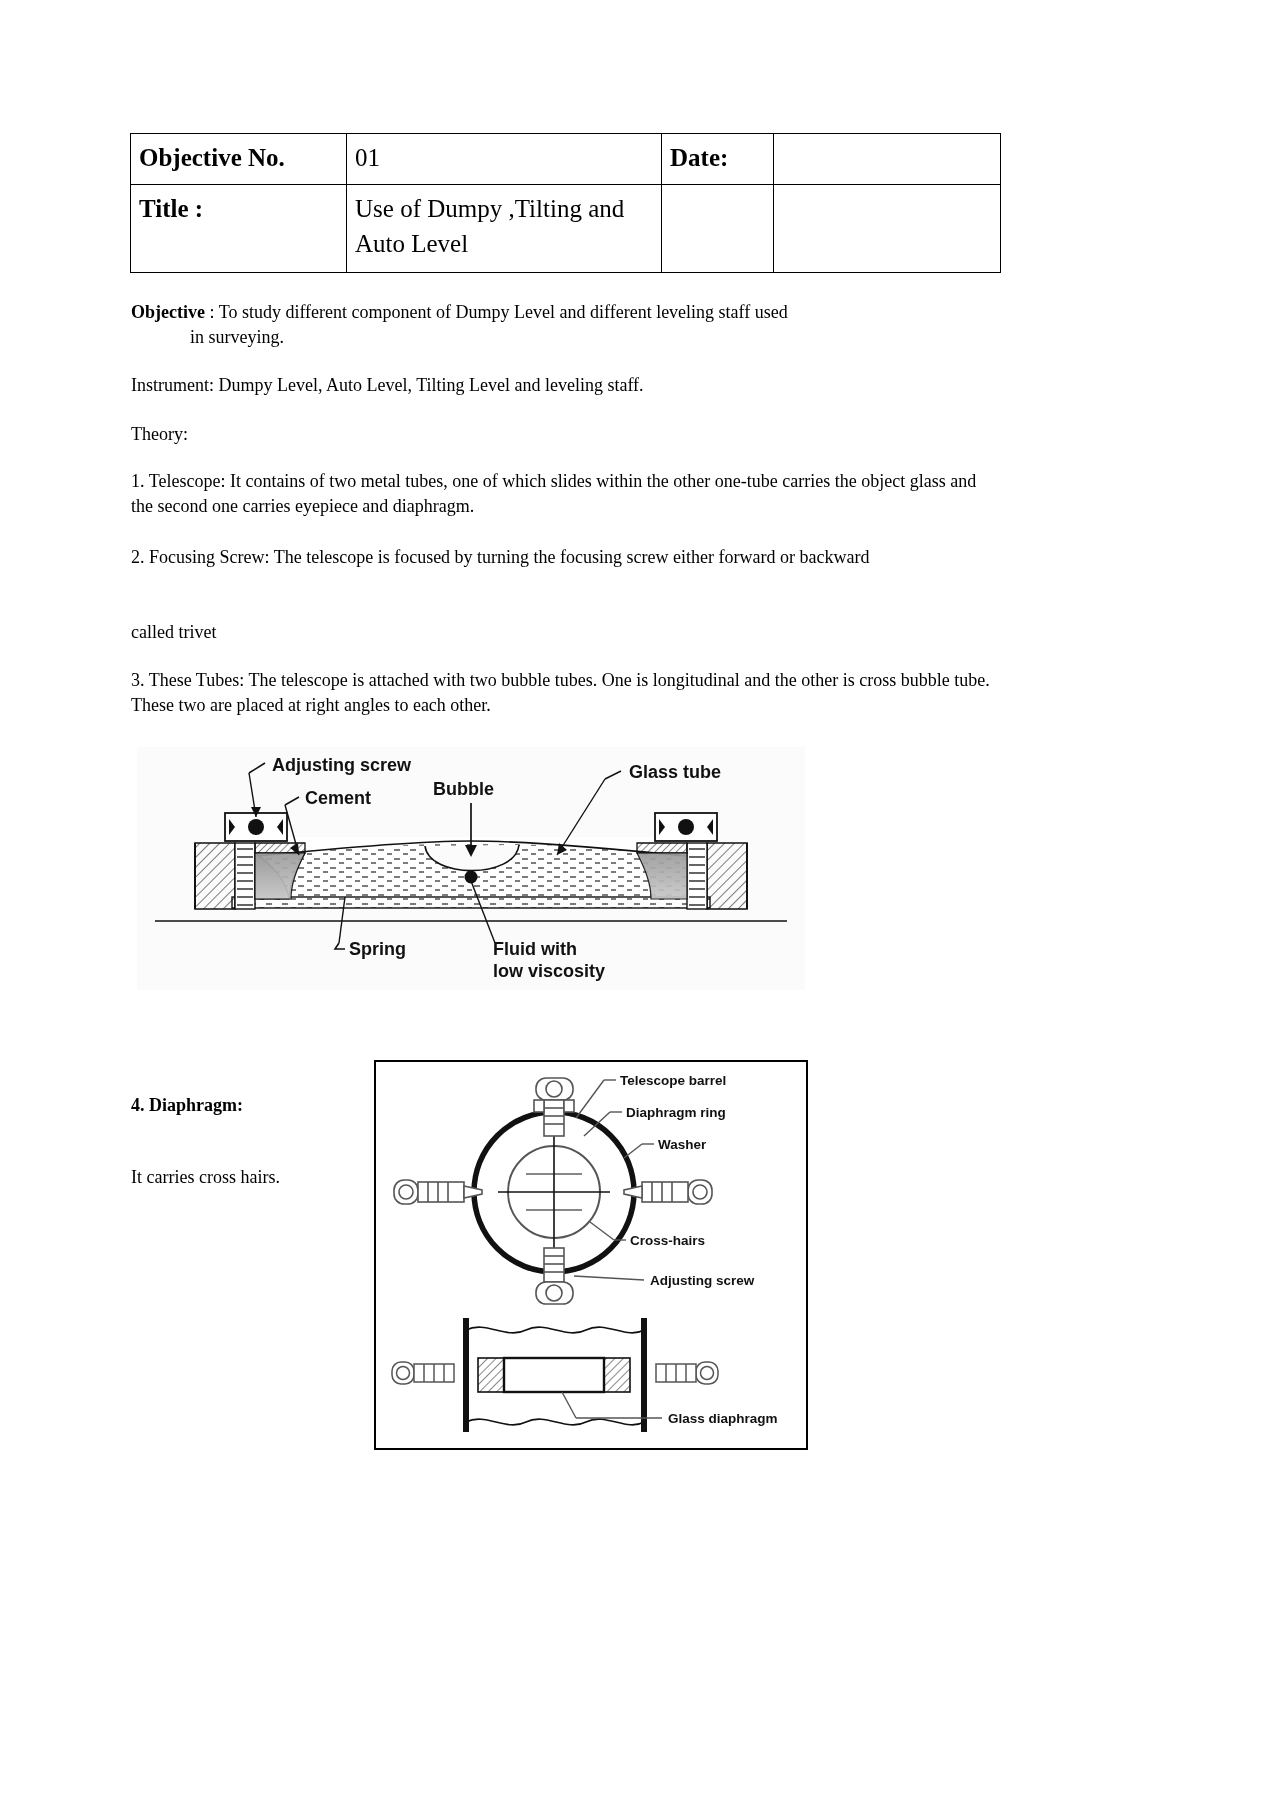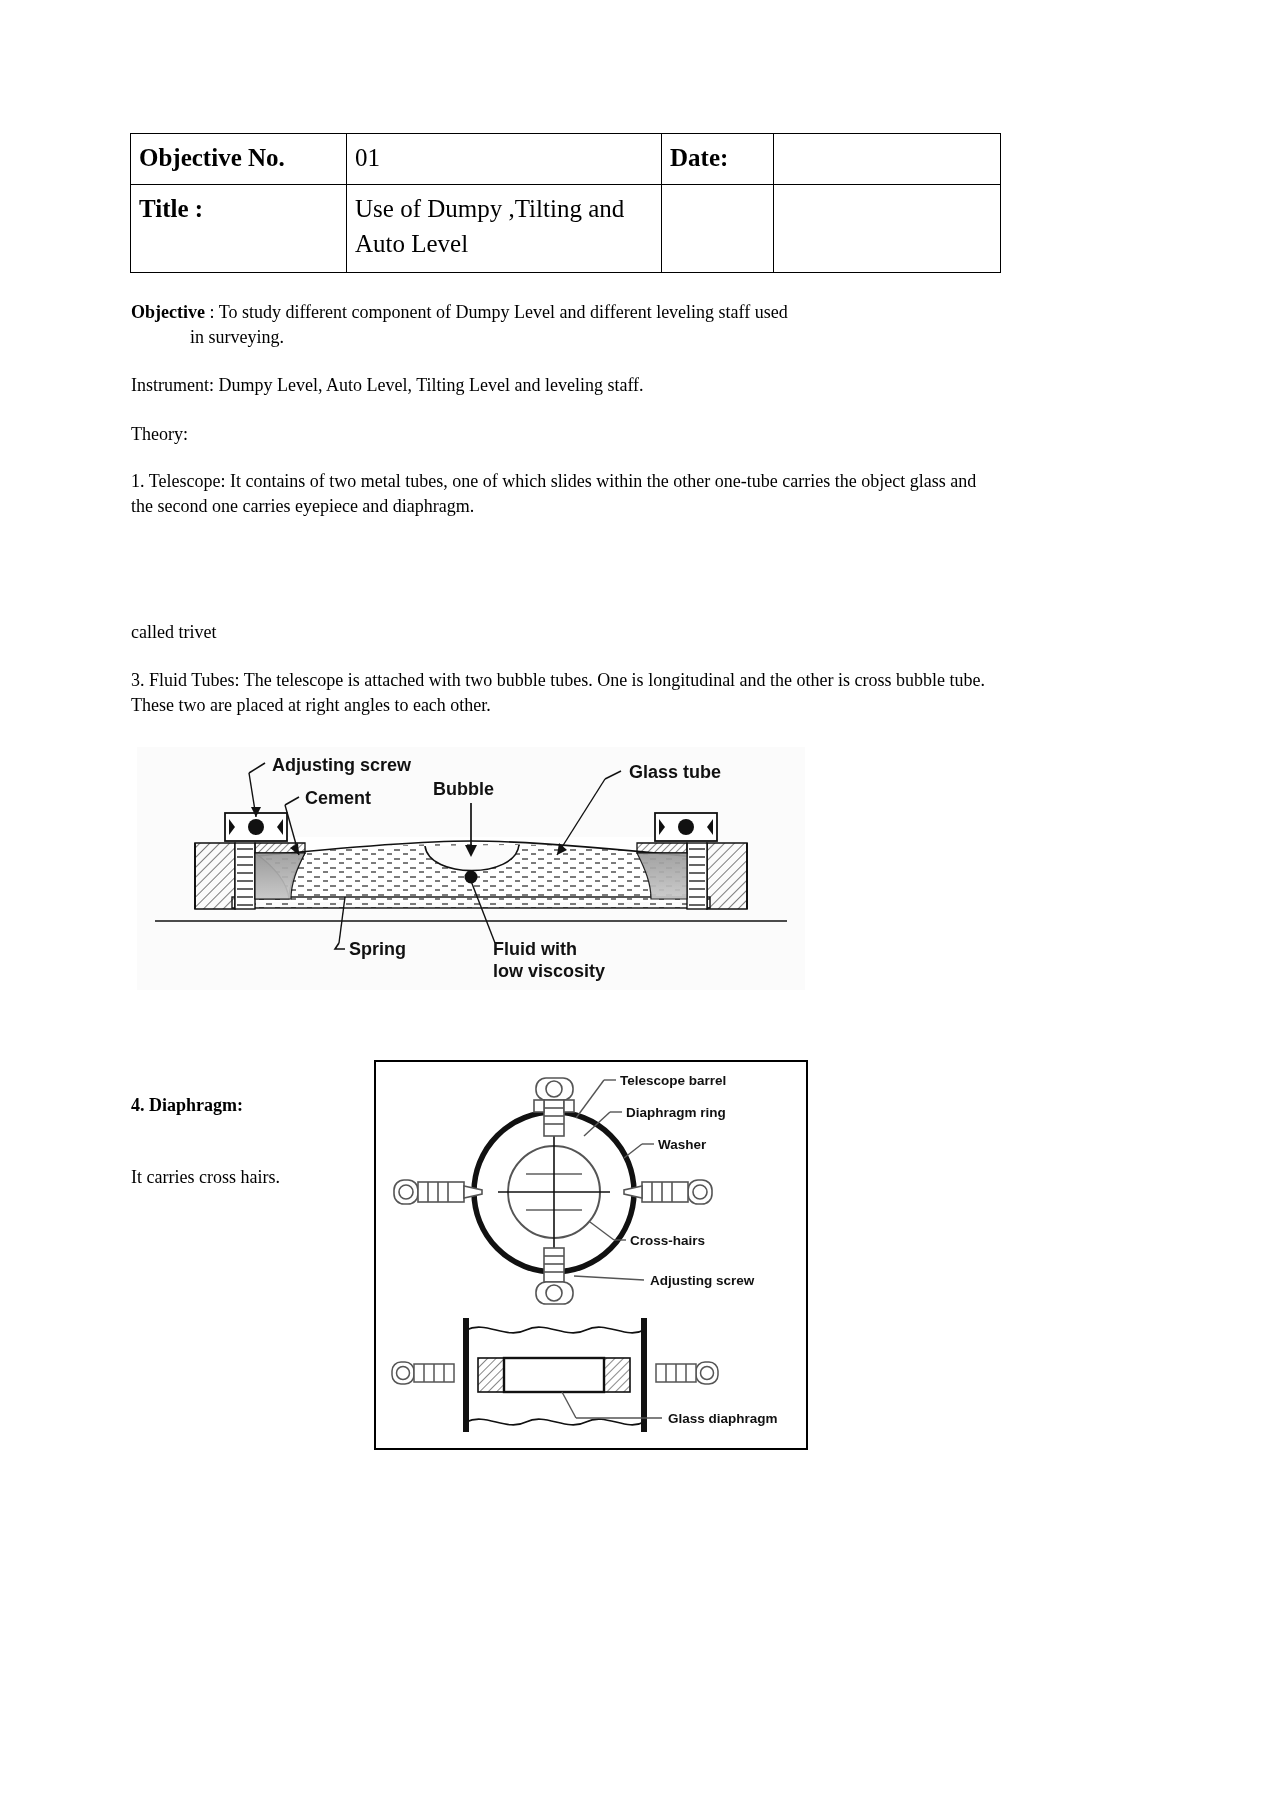--- a/index.html
+++ b/index.html
@@ -141,26 +141,31 @@
   <div class="body-text p-theory">
     <b>Theory:</b>
   </div>
 
   <div class="body-text p-item1">
     <b>1.</b>
     <b>Telescope:</b>
     <span>It contains of two metal tubes, one of which slides within the other one-tube carries the object glass and the second one carries eyepiece and diaphragm.</span>
   </div>
 
+  <div class="body-text p-item2">
+    <b>2.</b>
+    <b>Focusing Screw:</b>
+    <span>The telescope is focused by turning the focusing screw either forward or backward</span>
+  </div>
 
   <div class="body-text p-trivet">called trivet</div>
 
   <div class="body-text p-item3">
     <b>3.</b>
-    <b>Fluid Tubes:</b>
+    <b>These Tubes:</b>
     <span>The telescope is attached with two bubble tubes. One is longitudinal and the other is cross bubble tube. These two are placed at right angles to each other.</span>
   </div>
 
   <div class="fig-bubble">
     <svg width="668" height="243" viewBox="0 0 668 243" xmlns="http://www.w3.org/2000/svg">
       <defs>
         <pattern id="hatch" width="7" height="7" patternTransform="rotate(45)" patternUnits="userSpaceOnUse">
           <line x1="0" y1="0" x2="0" y2="7" stroke="#111" stroke-width="1.1"></line>
         </pattern>
         <pattern id="hatch2" width="5" height="5" patternTransform="rotate(45)" patternUnits="userSpaceOnUse">

